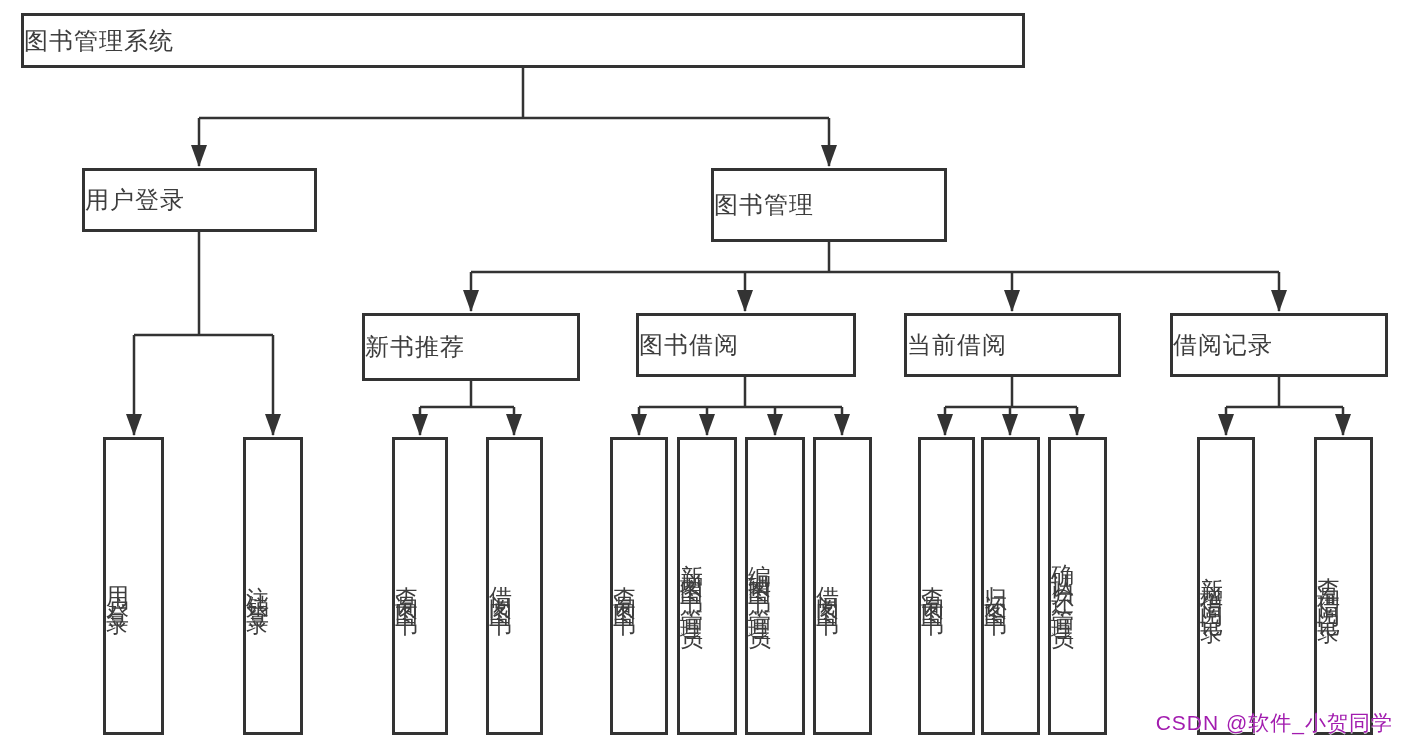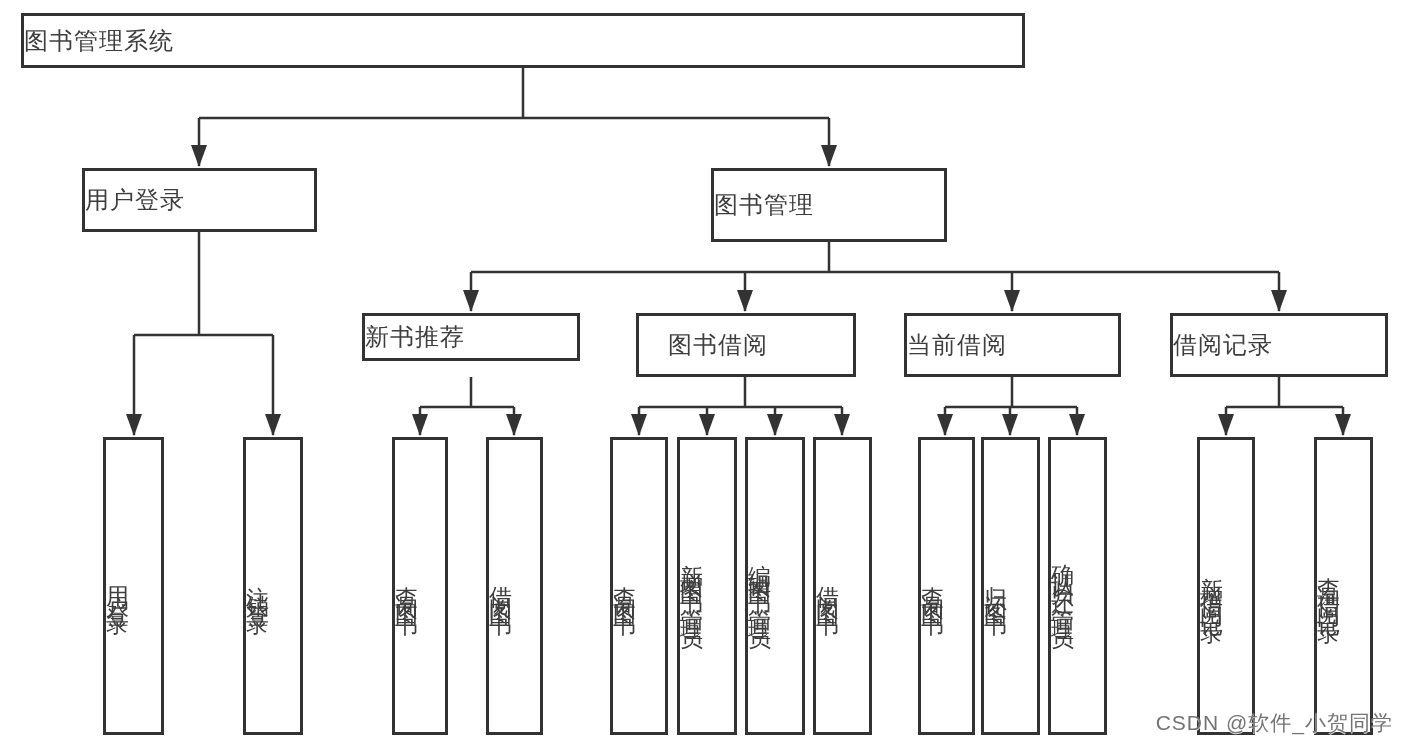--- a/index.html
+++ b/index.html
@@ -34,21 +34,21 @@
     letter-spacing:9px;
     line-height:1;
     white-space:nowrap;
   }
   .watermark{
     position:absolute;
     right:12px;
     top:709px;
     z-index:2;
     font-size:21px;
-    color:#737373;
+    color:#a21caf;
     text-shadow:0 1px 0 rgba(255,255,255,0.85);
     letter-spacing:1px;
     white-space:nowrap;
   }
 </style>
 </head>
 <body>
 
 <div class="stage">
 
@@ -94,24 +94,24 @@
     <span class="lbl">图书管理系统</span>
   </div>
 
   <div class="node h" style="left:82px;top:168px;width:235px;height:64px;">
     <span class="lbl">用户登录</span>
   </div>
   <div class="node h" style="left:711px;top:168px;width:236px;height:74px;">
     <span class="lbl">图书管理</span>
   </div>
 
-  <div class="node h" style="left:362px;top:313px;width:218px;height:48px;">
+  <div class="node h" style="left:362px;top:313px;width:218px;height:68px;">
     <span class="lbl">新书推荐</span>
   </div>
-  <div class="node h" style="left:636px;top:313px;width:220px;height:64px;padding-left:29px;">
+  <div class="node h" style="left:636px;top:313px;width:220px;height:64px;">
     <span class="lbl">图书借阅</span>
   </div>
   <div class="node h" style="left:904px;top:313px;width:217px;height:64px;">
     <span class="lbl">当前借阅</span>
   </div>
   <div class="node h" style="left:1170px;top:313px;width:218px;height:64px;">
     <span class="lbl">借阅记录</span>
   </div>
 
   <div class="node v" style="left:103px;top:437px;width:61px;height:298px;">

